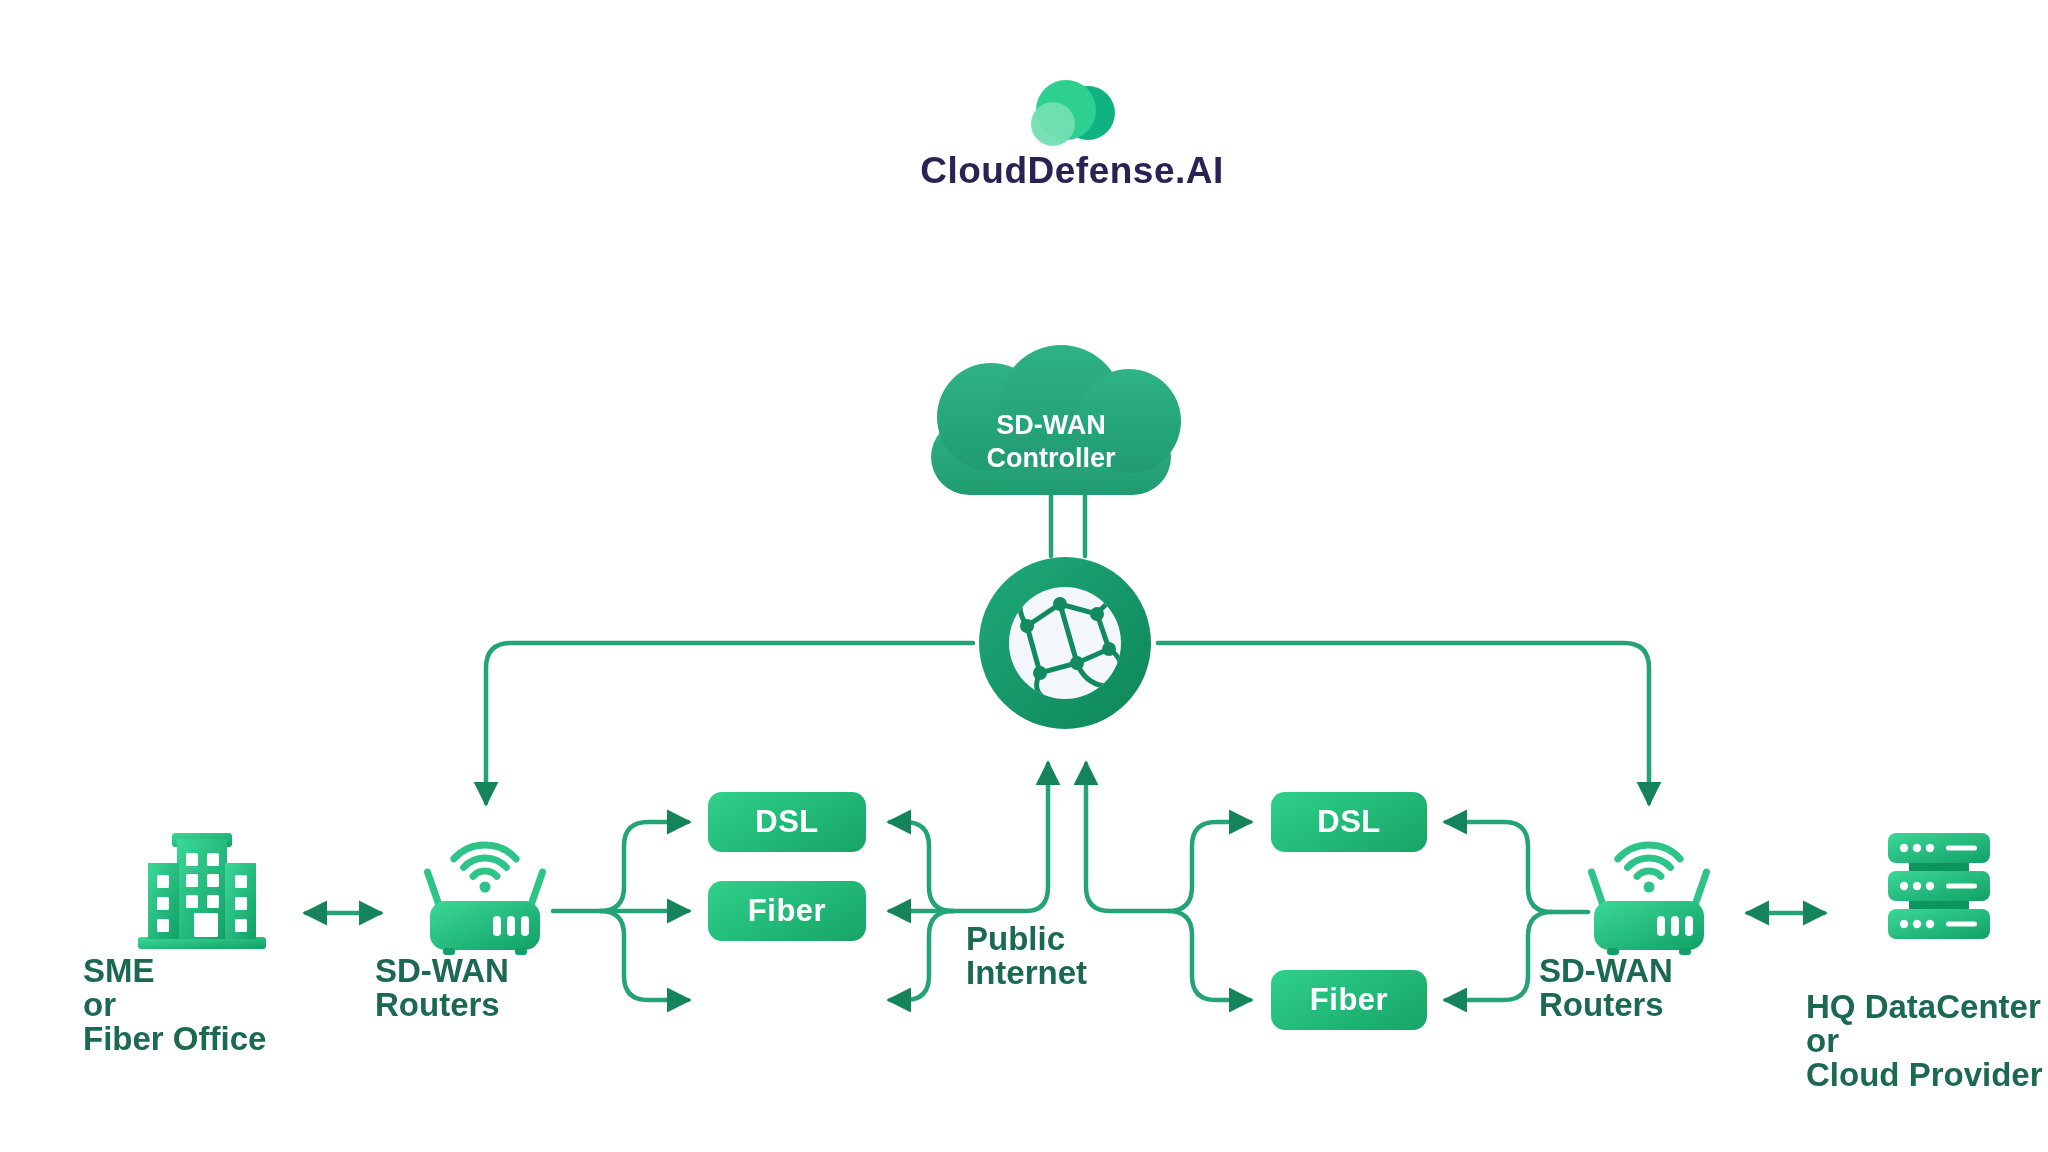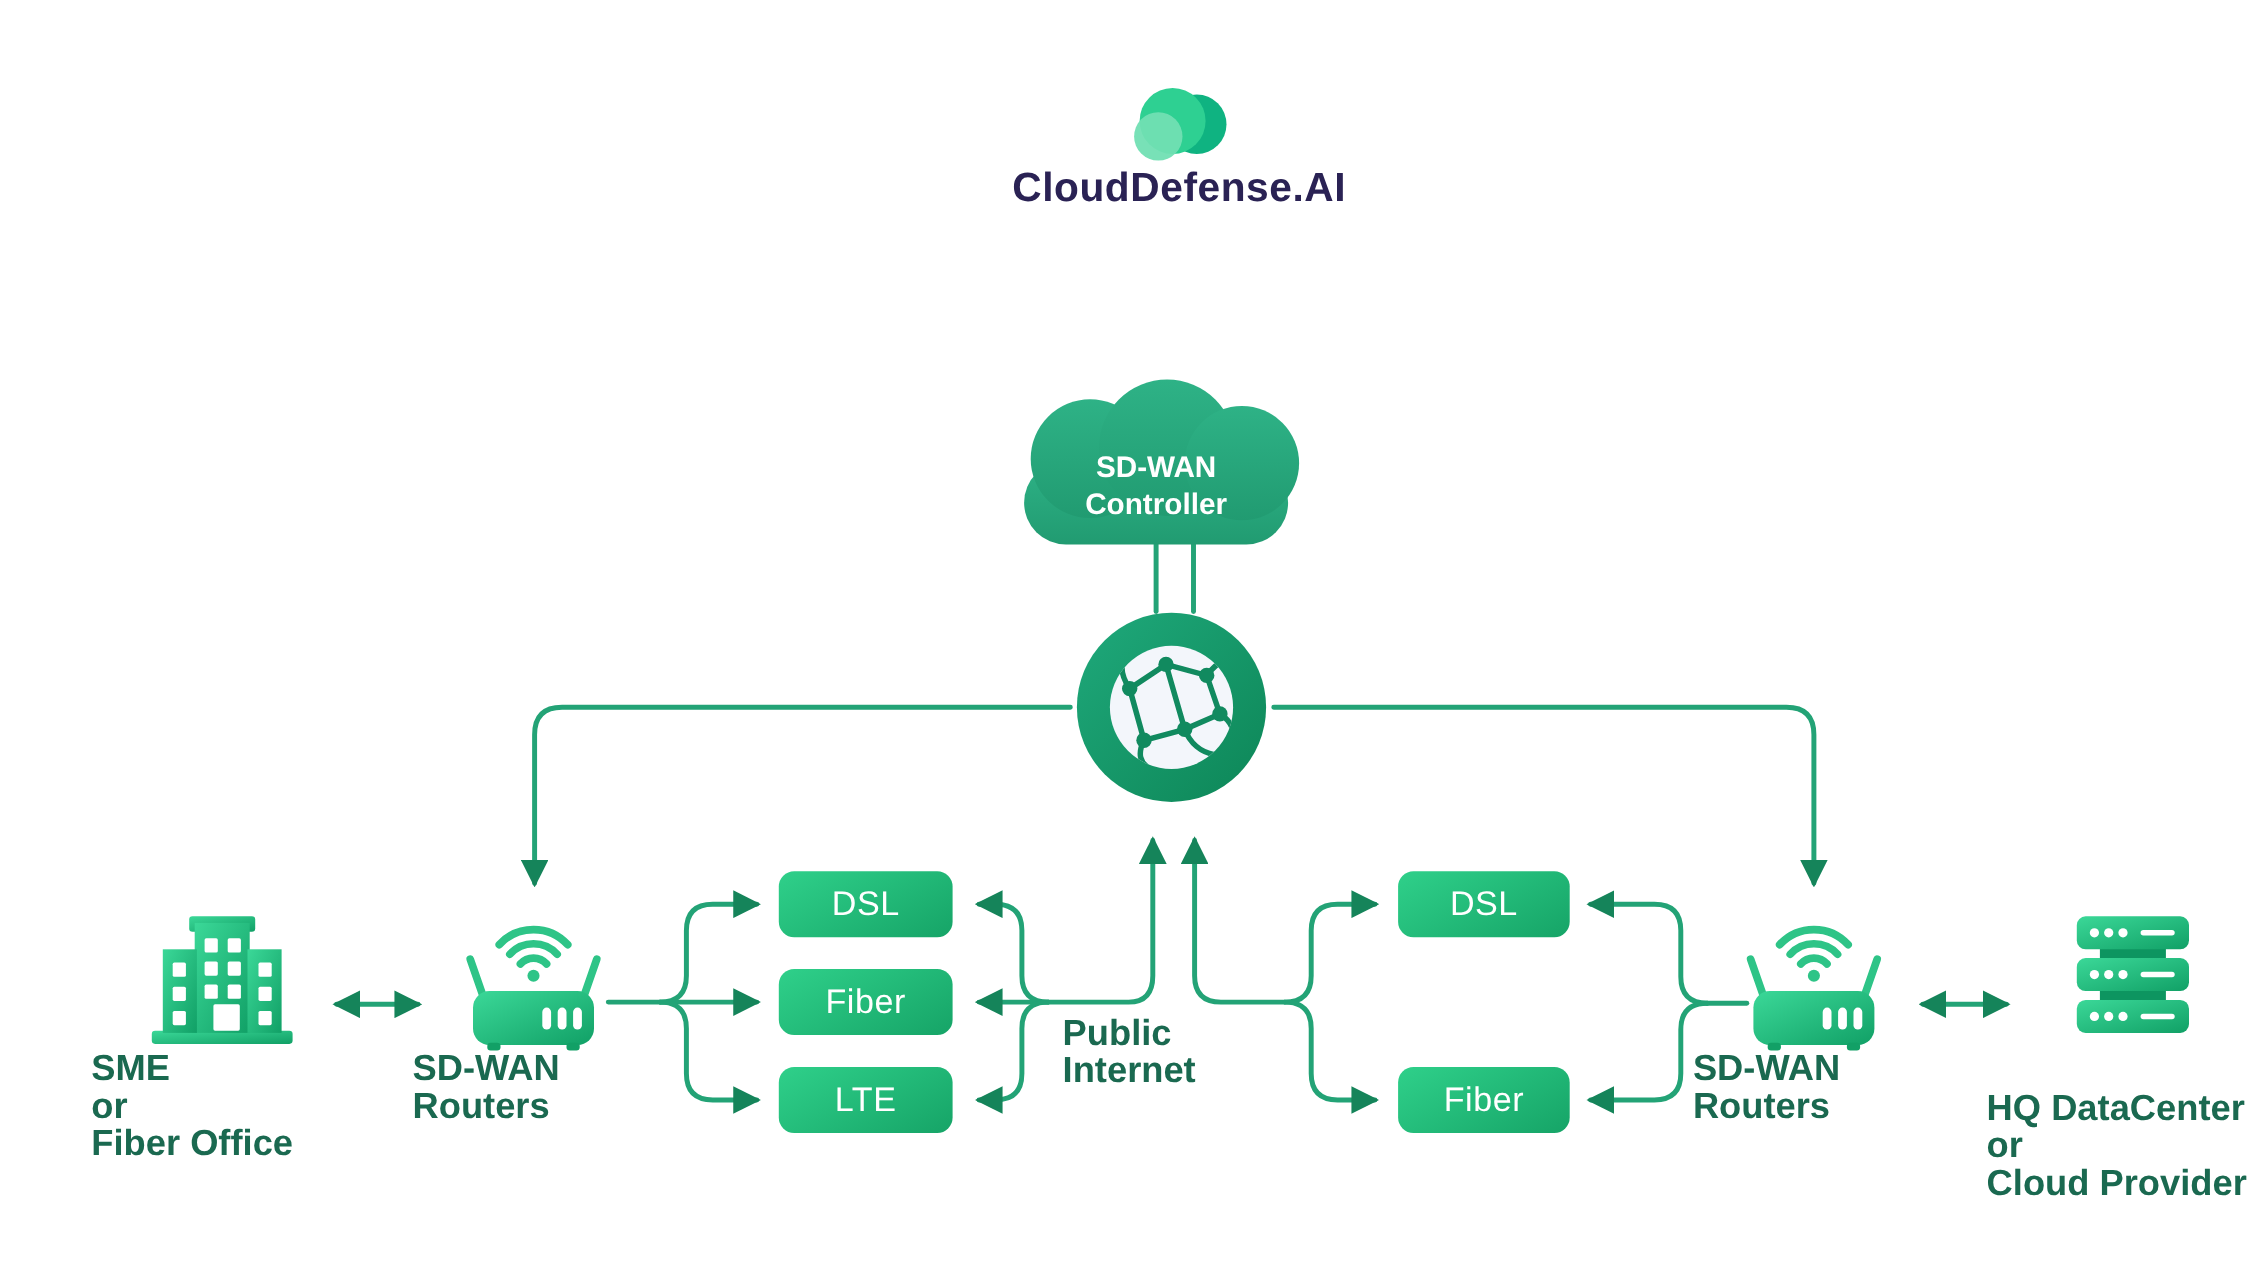--- a/index.html
+++ b/index.html
@@ -5,21 +5,21 @@
   html,body{margin:0;padding:0;background:#ffffff;}
   .stage{position:relative;width:2048px;height:1152px;background:#ffffff;overflow:hidden;
          font-family:"Liberation Sans","DejaVu Sans",sans-serif;margin-left:48px;}
   .abs{position:absolute;}
   .brand{position:absolute;left:0;right:0;top:150px;text-align:center;
          font-size:37px;font-weight:bold;color:#2a2254;letter-spacing:.5px;}
   .title{position:absolute;left:0;right:0;top:222px;text-align:center;
          font-size:55px;font-weight:bold;color:#1a6950;letter-spacing:.5px;}
   .pill{position:absolute;width:158px;height:60px;border-radius:14px;
         background:linear-gradient(150deg,#2fd08a 0%,#16a467 100%);
-        color:#ffffff;font-size:31px;font-weight:normal;letter-spacing:.5px;
+        color:#ffffff;font-size:31px;font-weight:bold;letter-spacing:.5px;
         display:flex;align-items:center;justify-content:center;text-align:right;}
   .pill.narrow{width:156px;}
   .lbl{position:absolute;color:#1a6950;font-weight:bold;font-size:33px;line-height:34px;
        text-align:left;white-space:pre-line;}
   .cloudlbl{position:absolute;left:868px;top:409px;width:270px;text-align:center;
             color:#ffffff;font-weight:bold;font-size:27px;line-height:33px;white-space:pre-line;}
 </style>
 </head>
 <body>
 
@@ -198,21 +198,20 @@
       <rect x="60" y="52.5" width="31" height="5" rx="2.5"></rect>
       <circle cx="18" cy="93" r="4.2"></circle>
         <circle cx="31" cy="93" r="4.2"></circle>
         <circle cx="44" cy="93" r="4.2"></circle>
       <rect x="60" y="90.5" width="31" height="5" rx="2.5"></rect>
     </g>
   </svg>
 
   <div class="pill" style="left:660px;top:792px">DSL</div>
   <div class="pill" style="left:660px;top:881px">Fiber</div>
-  <div class="pill" style="left:660px;top:970px">LTE</div>
   <div class="pill narrow" style="left:1223px;top:792px">DSL</div>
   <div class="pill narrow" style="left:1223px;top:970px">Fiber</div>
 
   <div class="lbl" style="left:35px;top:954px;width:240px">SME
 or
 Fiber Office</div>
   <div class="lbl" style="left:327px;top:954px;width:220px">SD-WAN
 Routers</div>
   <div class="lbl" style="left:918px;top:922px;width:200px">Public
 Internet</div>

